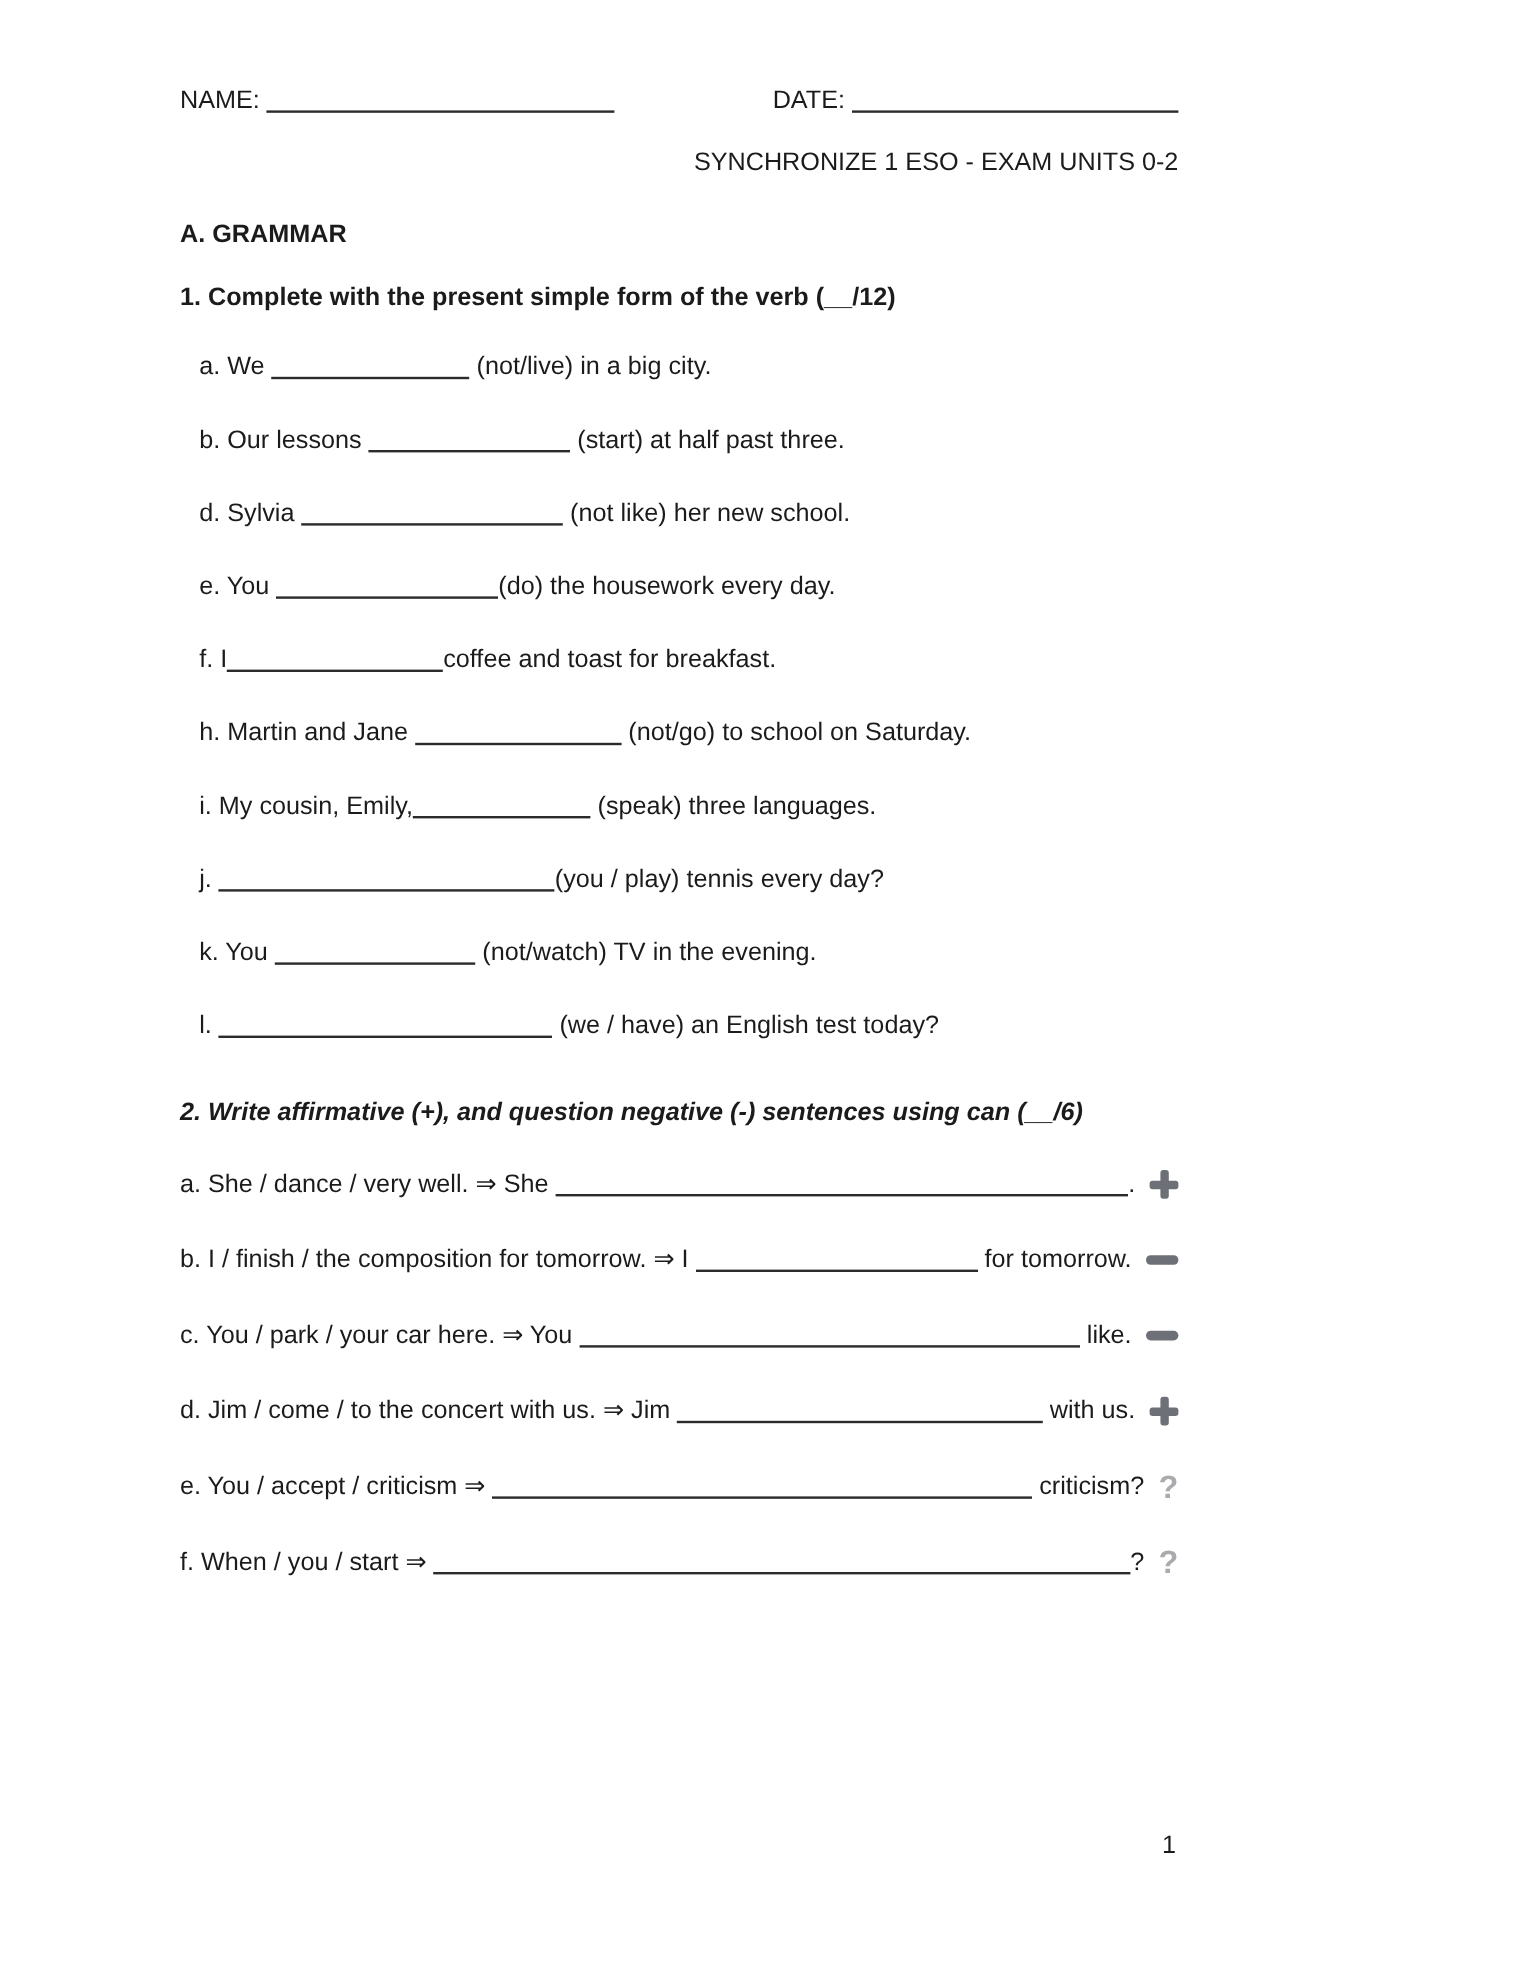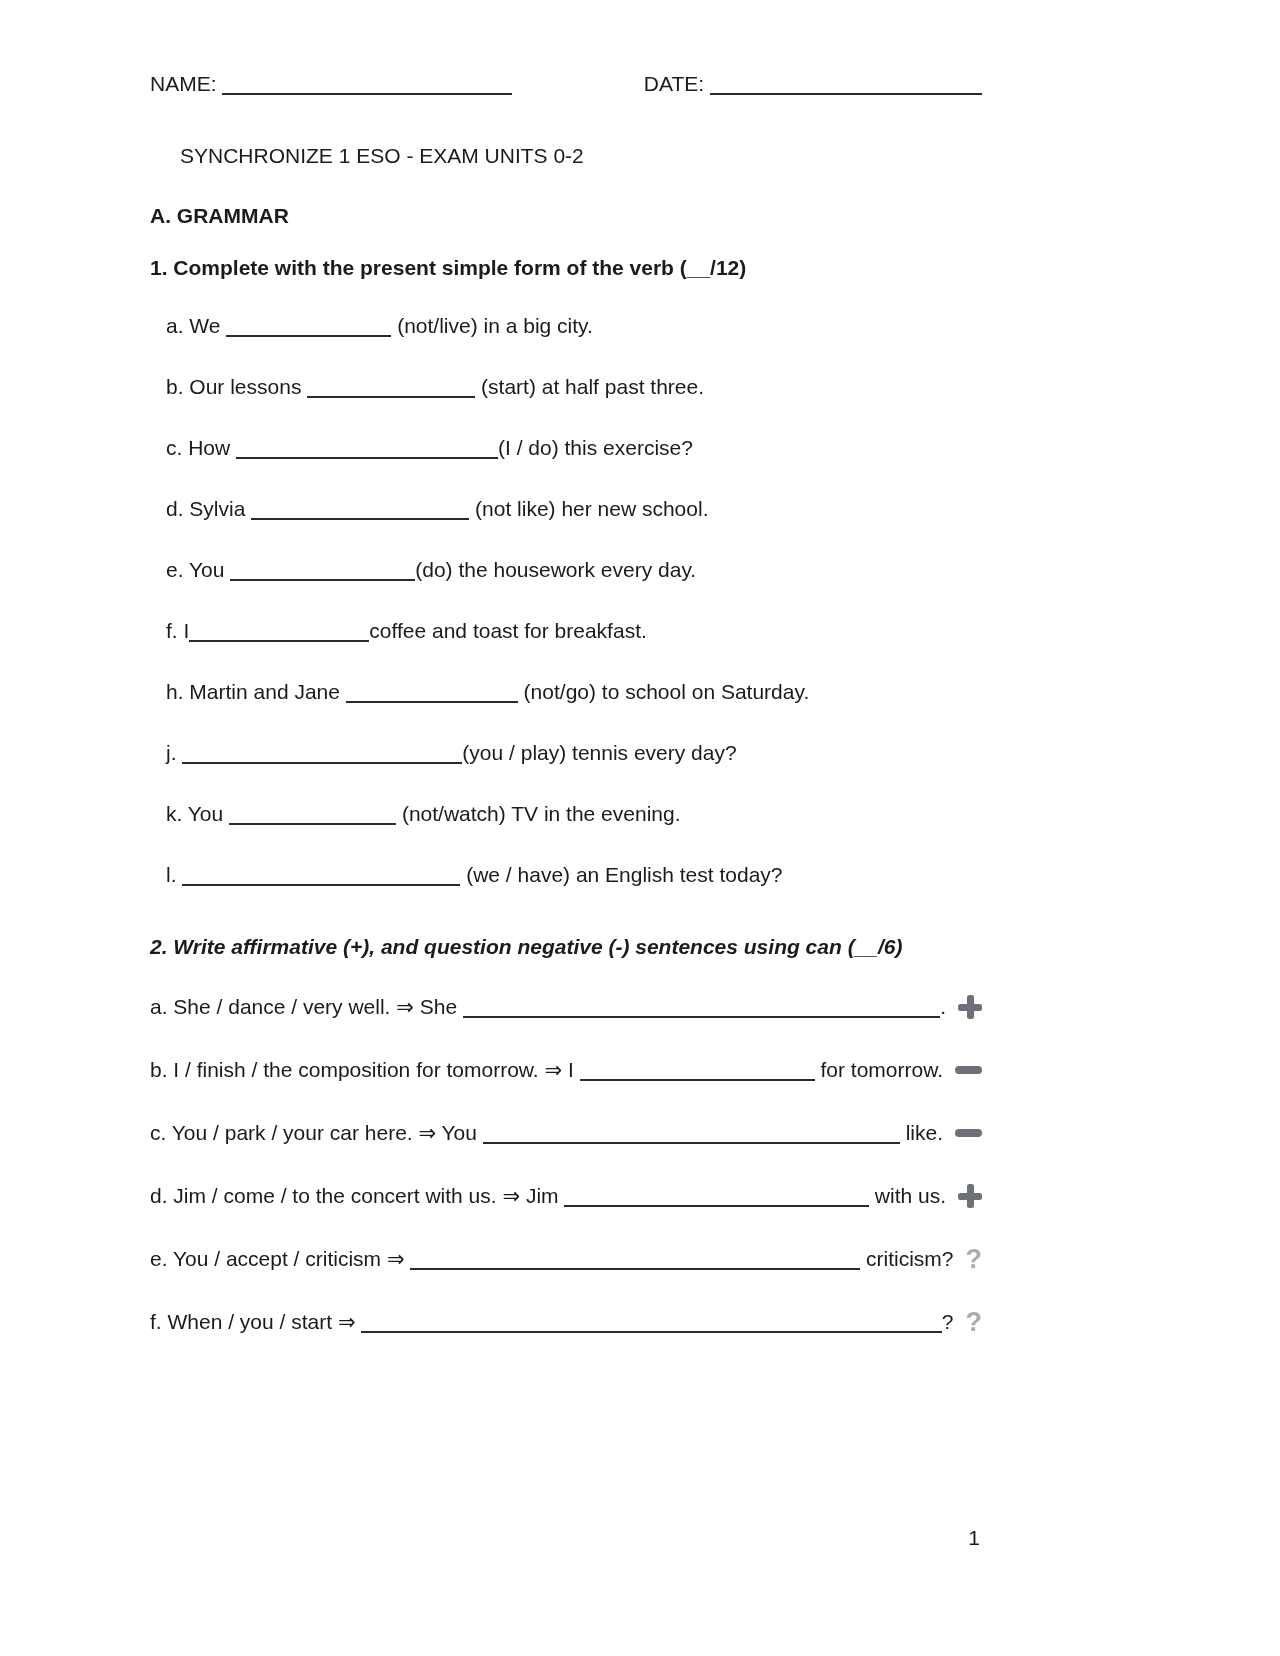--- a/index.html
+++ b/index.html
@@ -29,22 +29,22 @@
     align-items: baseline;
   }
   .hdr-group { white-space: pre; }
   .blank {
     display: inline-block;
     height: 0;
     border-bottom: 2px solid #2b2b2b;
     vertical-align: -4px;
   }
   .doc-title {
-    text-align: left;
-    margin-top: 44px;
+    text-align: right;
+    margin-top: 24px;
     padding-left: 30px;
   }
   .sec-heading {
     font-weight: bold;
     margin-top: 32px;
   }
   .q-heading {
     font-weight: bold;
     margin-top: 24px;
   }
@@ -127,25 +127,25 @@
 
   <div class="doc-title">SYNCHRONIZE 1 ESO - EXAM UNITS 0-2</div>
 
   <div class="sec-heading">A. GRAMMAR</div>
 
   <div class="q-heading">1. Complete with the present simple form of the verb (__/12)</div>
 
   <div class="q1-block">
     <p class="row q1-row"><span>a. We </span><span class="blank w-a"></span><span> (not/live) in a big city.</span></p>
     <p class="row q1-row"><span>b. Our lessons </span><span class="blank w-b"></span><span> (start) at half past three.</span></p>
-    <p class="row q1-row"><span>c. How </span><span class="blank w-c"></span><span>(I / do) this exercise?</span></p>
     <p class="row q1-row"><span>d. Sylvia </span><span class="blank w-d"></span><span> (not like) her new school.</span></p>
     <p class="row q1-row"><span>e. You </span><span class="blank w-e"></span><span>(do) the housework every day.</span></p>
     <p class="row q1-row"><span>f. I</span><span class="blank w-f"></span><span>coffee and toast for breakfast.</span></p>
     <p class="row q1-row"><span>h. Martin and Jane </span><span class="blank w-h"></span><span> (not/go) to school on Saturday.</span></p>
+    <p class="row q1-row"><span>i. My cousin, Emily,</span><span class="blank w-i"></span><span> (speak) three languages.</span></p>
     <p class="row q1-row"><span>j. </span><span class="blank w-j"></span><span>(you / play) tennis every day?</span></p>
     <p class="row q1-row"><span>k. You </span><span class="blank w-k"></span><span> (not/watch) TV in the evening.</span></p>
     <p class="row q1-row"><span>l. </span><span class="blank w-l"></span><span> (we / have) an English test today?</span></p>
   </div>
 
   <div class="q-heading q2-heading">2. Write affirmative (+), and question negative (-) sentences using can (__/6)</div>
 
   <div class="q2-block">
     <div class="q2-row">
         <span class="txt">a. She / dance / very well. ⇒ She </span>

